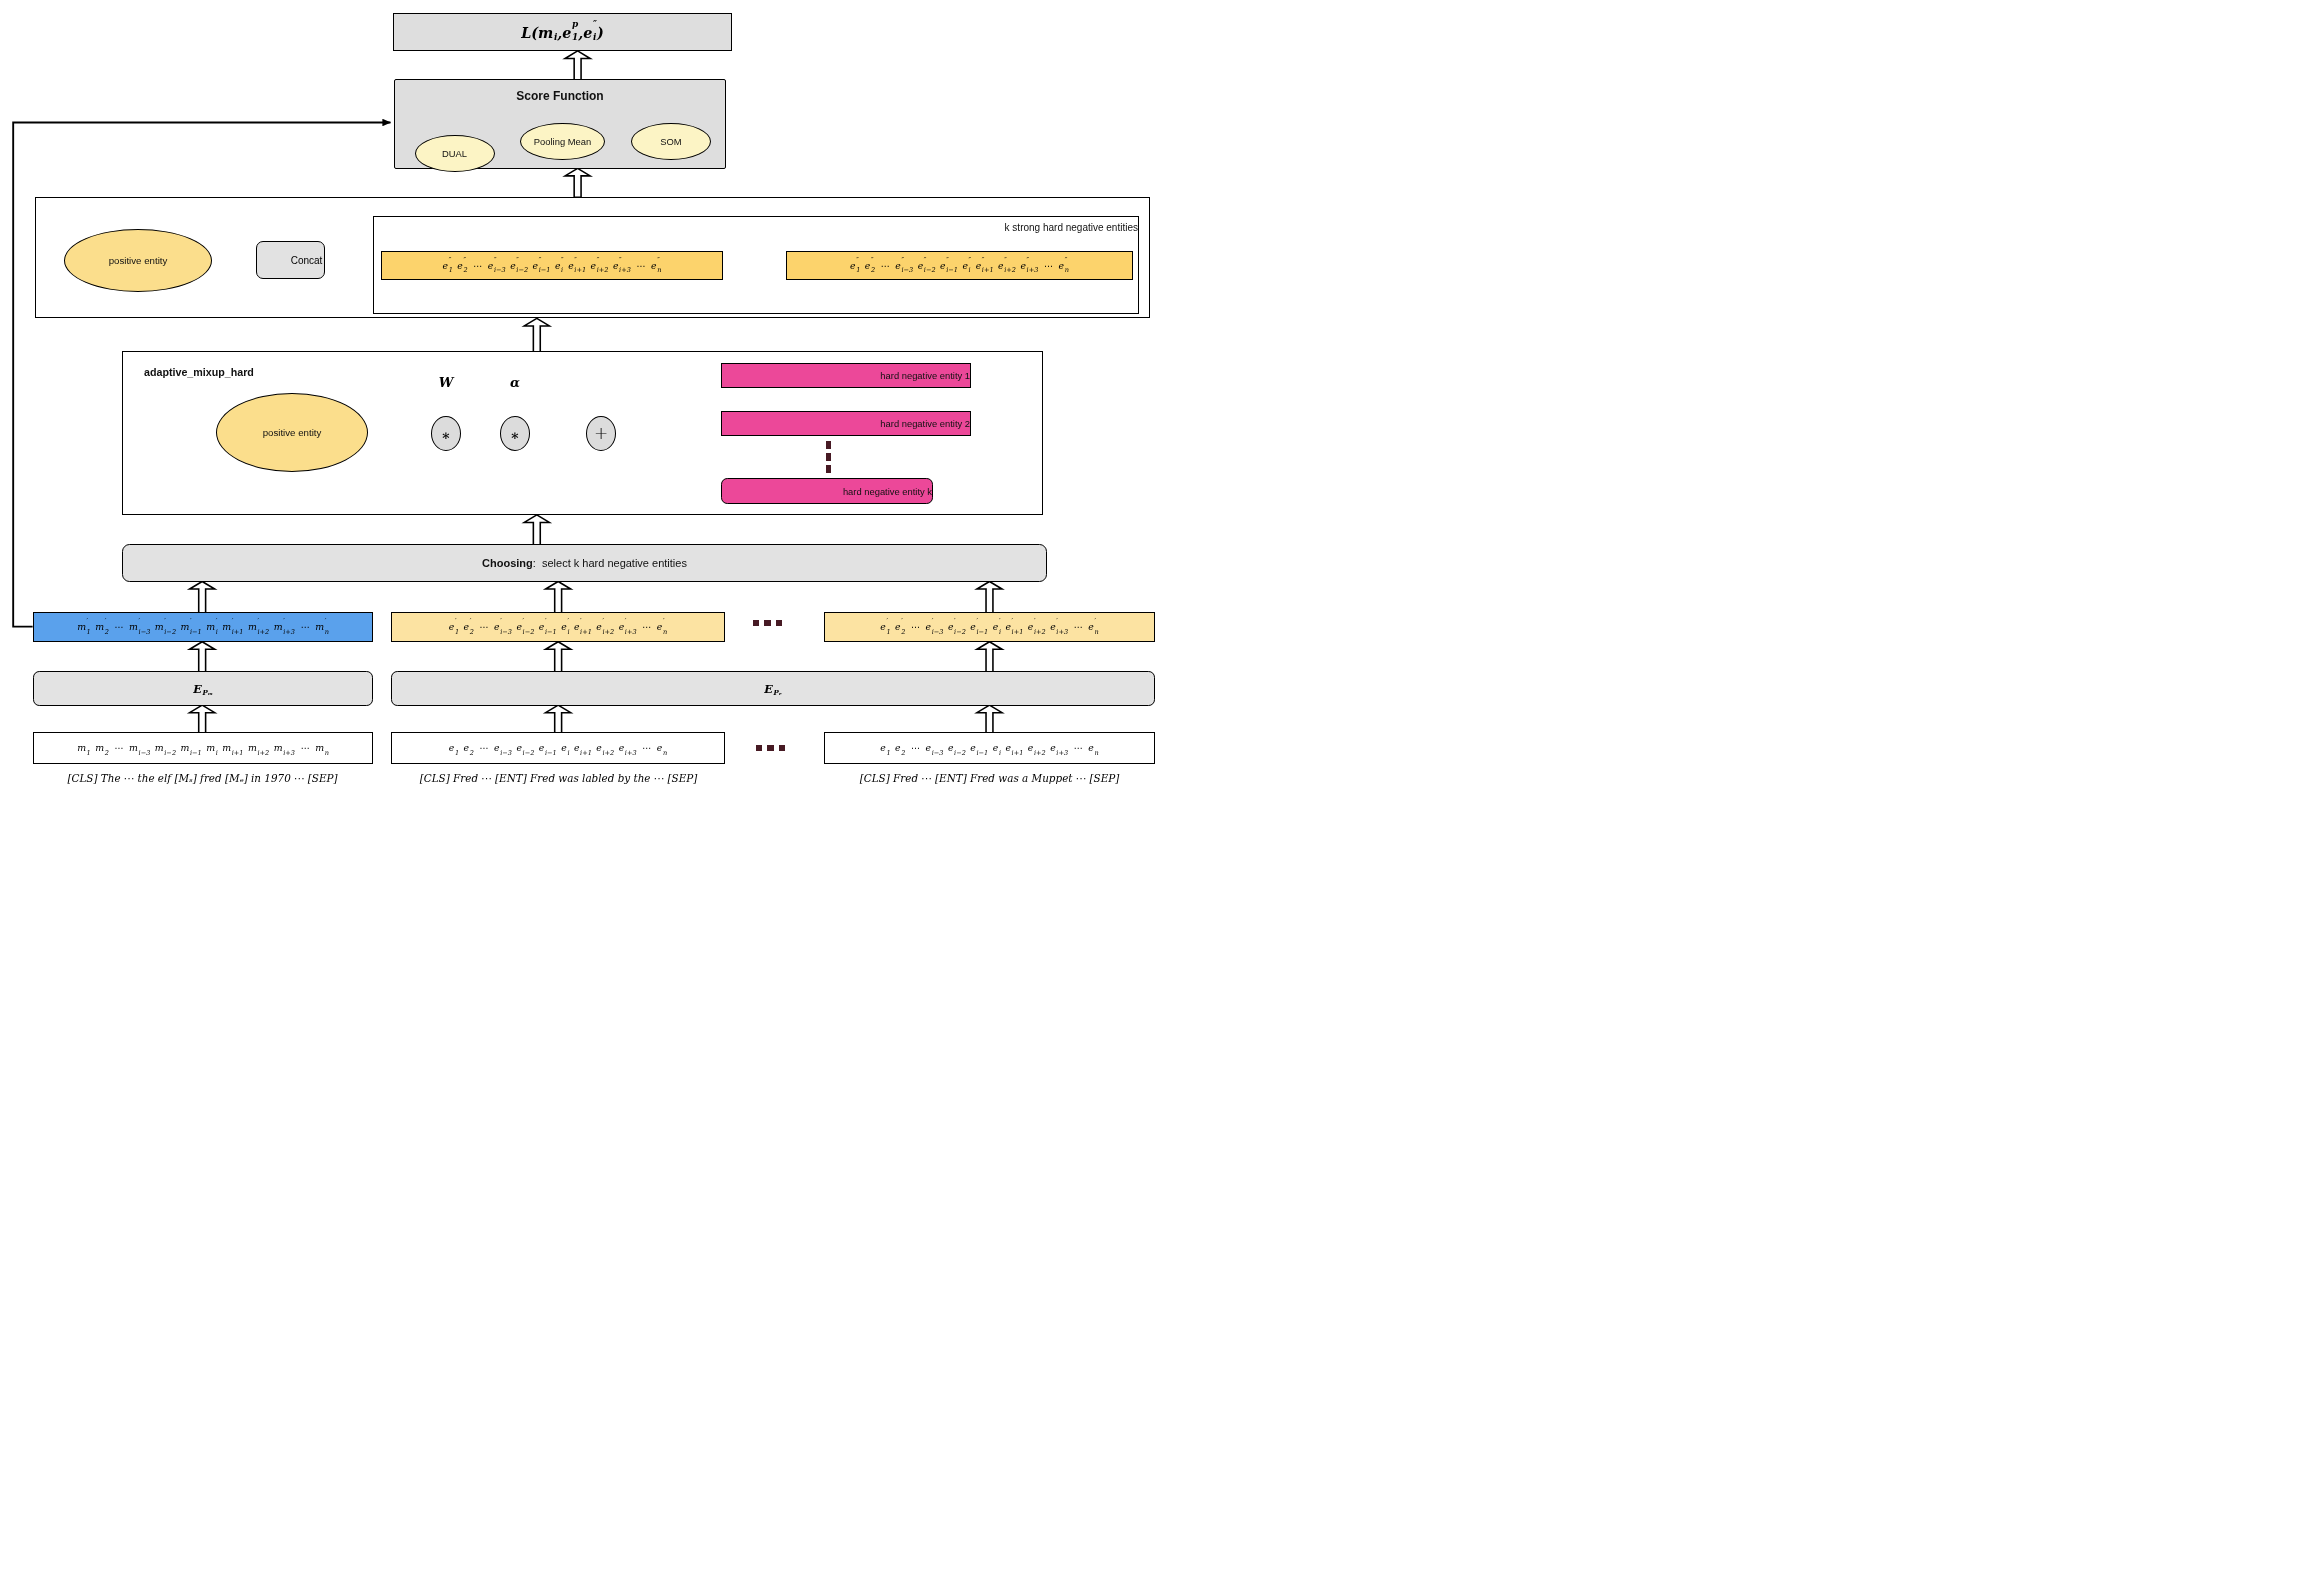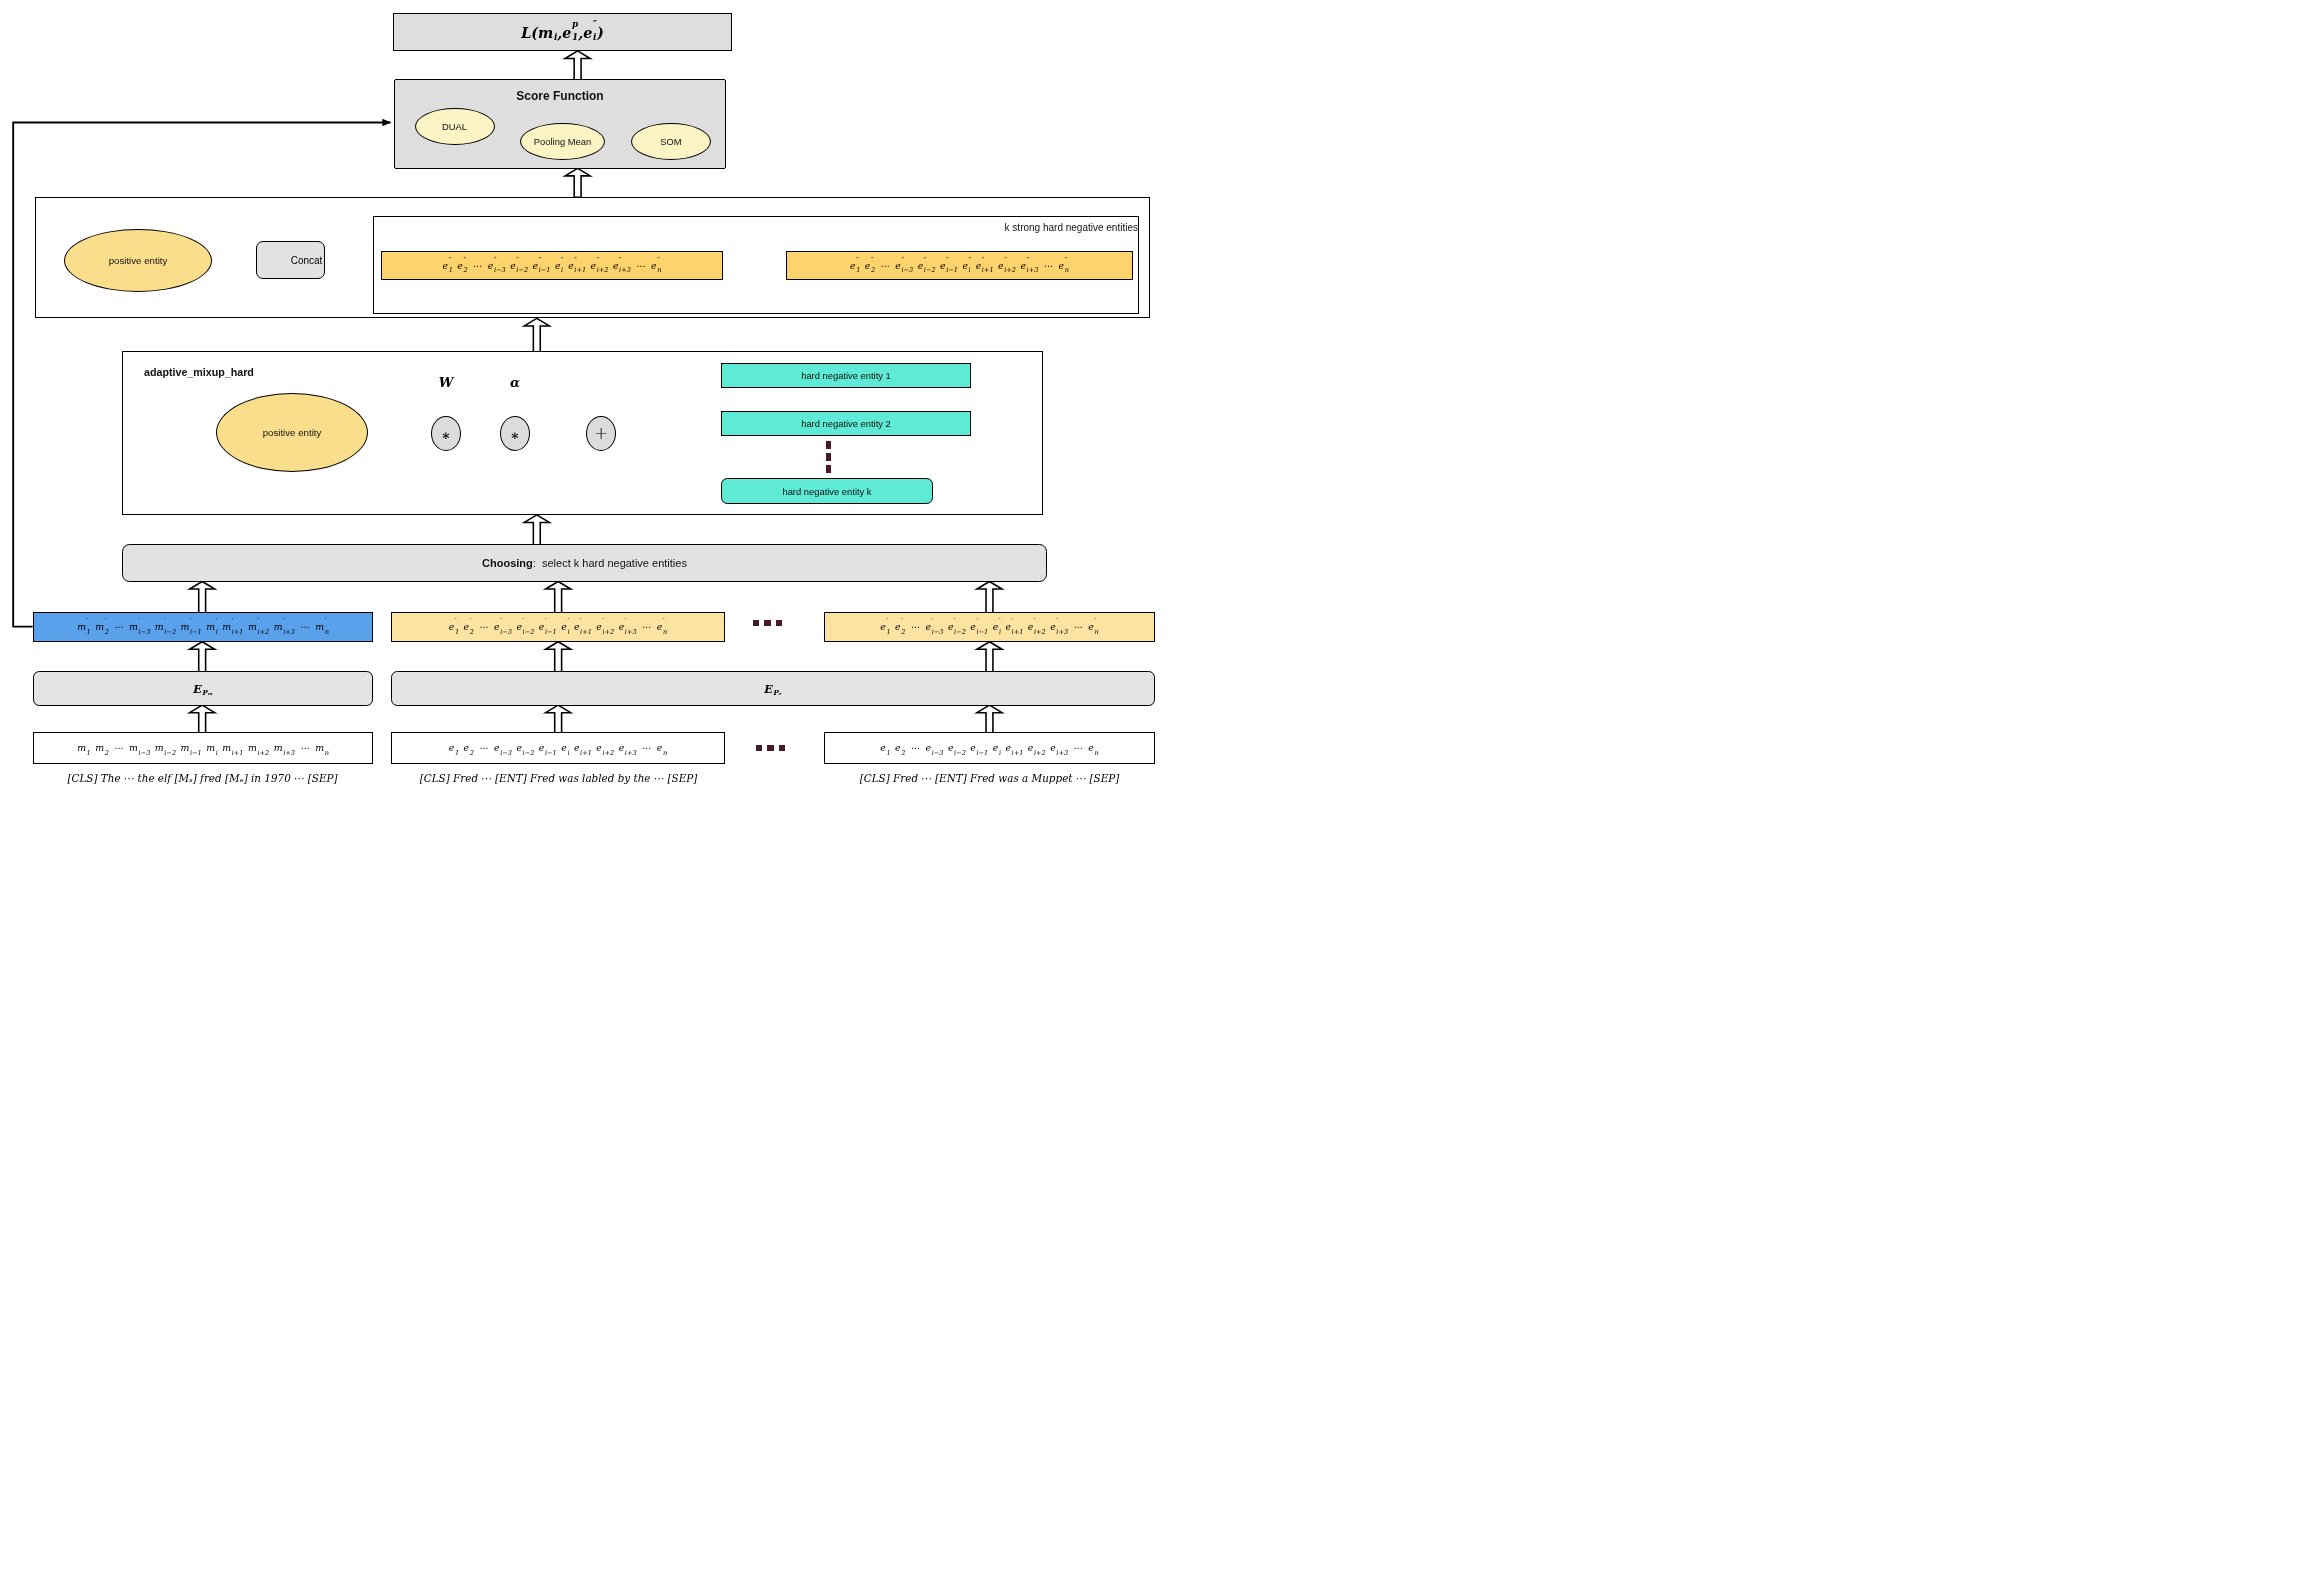--- a/index.html
+++ b/index.html
@@ -45,21 +45,21 @@
         font-family:"DejaVu Serif","DejaVu Sans",serif;font-style:italic;}
   .mcol{display:inline-flex;flex-direction:column;justify-content:space-between;
         height:1.5em;margin-left:0.6px;transform:translateY(-0.05em);}
   .msup,.msub{font-size:62%;line-height:1;}
   
   .adaptive-title{font-size:10.7px;font-weight:bold;color:#111;}
   .wlabel{font-family:"DejaVu Serif",serif;font-style:italic;font-weight:600;font-size:13px;}
   .opcircle{background:#DCDCDC;border:1.4px solid #000;border-radius:50%;}
   .mulglyph{font-size:14px;font-weight:bold;font-family:"DejaVu Serif",serif;transform:translateY(1.3px);}
   .plusglyph{font-size:17px;font-weight:300;font-family:"DejaVu Sans",sans-serif;transform:translateY(-0.6px);}
-  .hn{background:#5eead4;border:1.6px solid #000;font-size:9.4px;color:#111;}
+  .hn{background:#ec4899;border:1.6px solid #000;font-size:9.4px;color:#111;justify-content:flex-end;}
   .hn-round{border-radius:6.3px;}
   .vdots{display:flex;flex-direction:column;gap:3.8px;}
   .vdots span{width:5px;height:8.2px;background:#471A24;}
   
   .choosing-box{background:#E2E2E2;border:1.9px solid #000;border-radius:7.5px;font-size:11px;color:#111;}
   .choosing-rest{white-space:pre;}
   
   .enc{background:#E3E3E3;border:1.6px solid #000;border-radius:6.3px;}
   .enc .math{font-size:11.3px;font-weight:bold;}
   
@@ -137,21 +137,21 @@
         <span class="mcol">
           <span class="msup">″</span>
           <span class="msub">i</span>
         </span>
         <span class="mtxt">)</span>
       </span>
   </div>
 
   <div class="abs graybox sf-box" style="left:394px;top:79px;width:332px;height:90px;">
     <div class="sf-title">Score Function</div>
-    <div class="opt center" style="left:19.5px;top:28px;width:78px;height:35px;">
+    <div class="opt center" style="left:19.5px;top:55px;width:78px;height:35px;">
       <span>DUAL</span>
     </div>
     <div class="opt center" style="left:125px;top:43px;width:83px;height:35px;">
       <span>Pooling Mean</span>
     </div>
     <div class="opt center" style="left:236px;top:43px;width:78px;height:35px;">
       <span>SOM</span>
     </div>
   </div>
 

